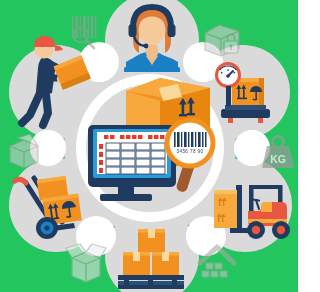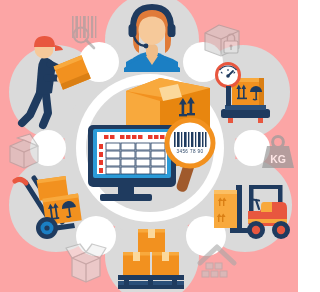--- a/index.html
+++ b/index.html
@@ -1,18 +1,18 @@
 <!DOCTYPE html>
 <html><head>
 <meta charset="utf-8">
 <title>Logistics Infographic</title>
 <style>
   html,body{margin:0;padding:0;background:#ffffff;}
   body{font-family:"Liberation Sans", sans-serif;}
-  #stage{position:relative;width:298px;height:292px;overflow:hidden;background:#fca5a5;}
+  #stage{position:relative;width:298px;height:292px;overflow:hidden;background:#22c55e;}
   #stage svg{display:block;width:298px;height:292px;}
   .nosel{user-select:none;}
 </style>
 </head>
 <body>
 
 <div id="stage">
 <svg viewBox="0 0 298 292" xmlns="http://www.w3.org/2000/svg" class="nosel">
 
   <defs>

